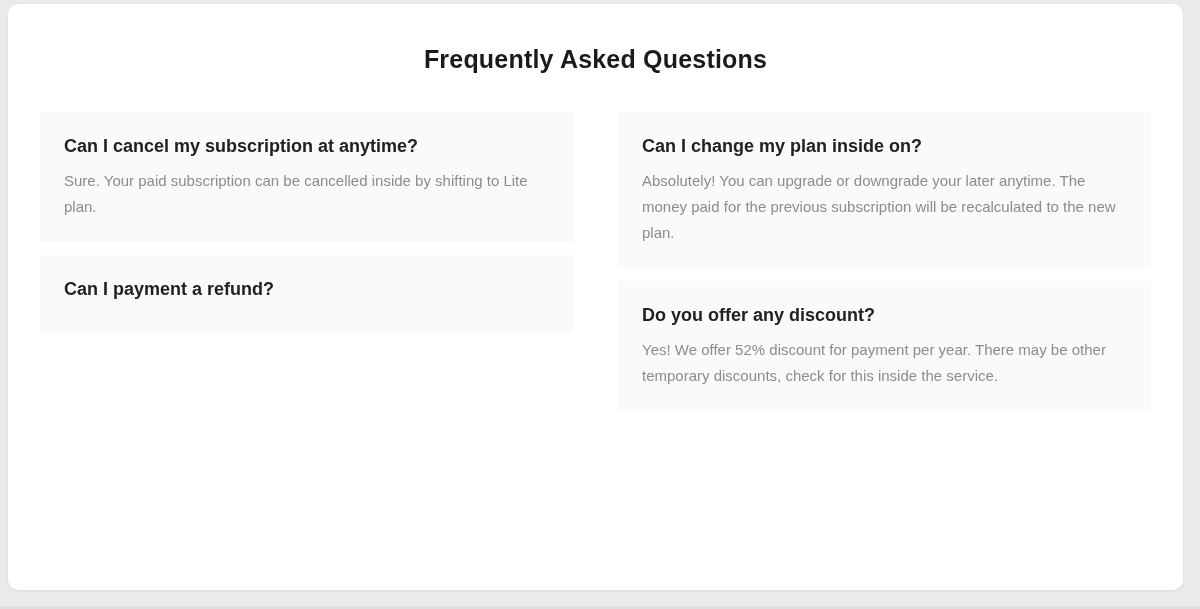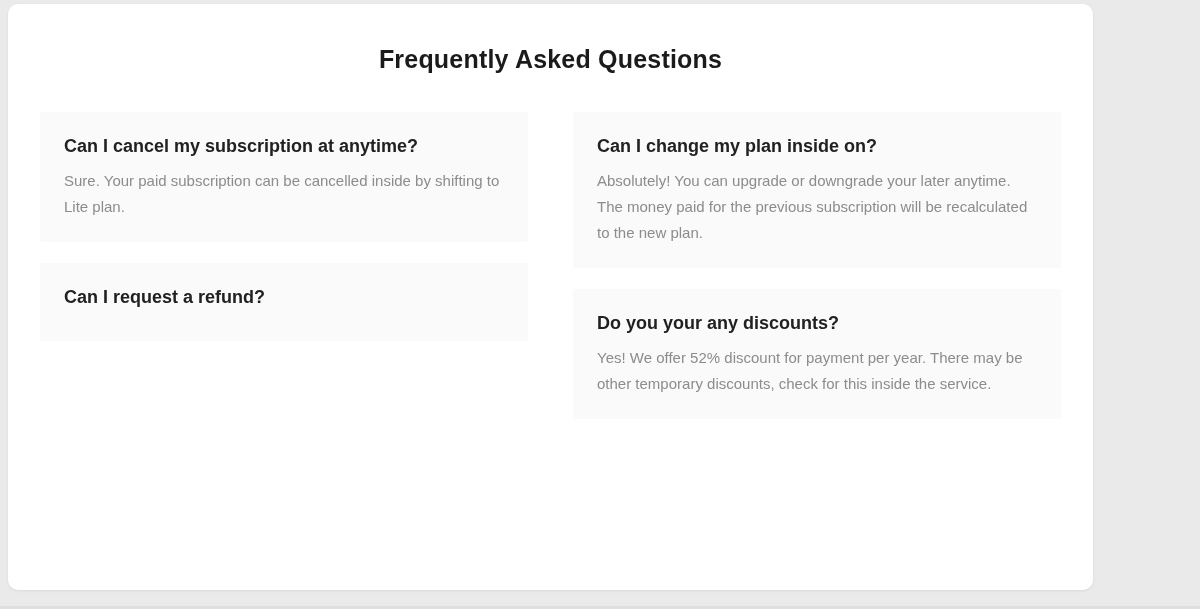--- a/index.html
+++ b/index.html
@@ -9,21 +9,21 @@
     height: 609px;
     position: relative;
     overflow: hidden;
     background: var(--outer-bg, #eaeaea);
     font-family: "Liberation Sans", sans-serif;
   }
   .panel {
     position: absolute;
     left: 8px;
     top: 4px;
-    width: 1085px;
+    width: 1175px;
     height: 586px;
     background: var(--panel-bg, #ffffff);
     border-radius: 10px;
     box-shadow: 0 1px 3px rgba(0,0,0,0.07);
   }
   .bottom-edge {
     position: absolute;
     left: 0;
     right: 0;
     bottom: 0;
@@ -42,21 +42,21 @@
   .columns {
     display: flex;
     gap: 45px;
     padding: 0 32px;
     margin-top: 38px;
   }
   .column {
     flex: 1;
     display: flex;
     flex-direction: column;
-    gap: 21px;
+    gap: 13px;
     min-width: 0;
   }
   .card {
     background: var(--card-bg, #fafafa);
     border-radius: 2px;
     padding: 22px 24px;
   }
   .question {
     margin: 0 0 9px 0;
     font-size: 18px;
@@ -78,31 +78,31 @@
   <h1 class="title">Frequently Asked Questions</h1>
 
   <div class="columns">
 
     <div class="column">
       <div class="card">
         <h3 class="question">Can I cancel my subscription at anytime?</h3>
         <p class="answer">Sure. Your paid subscription can be cancelled inside by shifting to Lite plan.</p>
       </div>
       <div class="card">
-        <h3 class="question">Can I request a refund?</h3>
+        <h3 class="question">Can I payment a refund?</h3>
       </div>
     </div>
 
     <div class="column">
       <div class="card">
         <h3 class="question">Can I change my plan inside on?</h3>
         <p class="answer">Absolutely! You can upgrade or downgrade your later anytime. The money paid for the previous subscription will be recalculated to the new plan.</p>
       </div>
       <div class="card">
-        <h3 class="question">Do you your any discounts?</h3>
+        <h3 class="question">Do you offer any discount?</h3>
         <p class="answer">Yes! We offer 52% discount for payment per year. There may be other temporary discounts, check for this inside the service.</p>
       </div>
     </div>
 
   </div>
 </div>
 
 <div class="bottom-edge"></div>
 
 </body></html>

